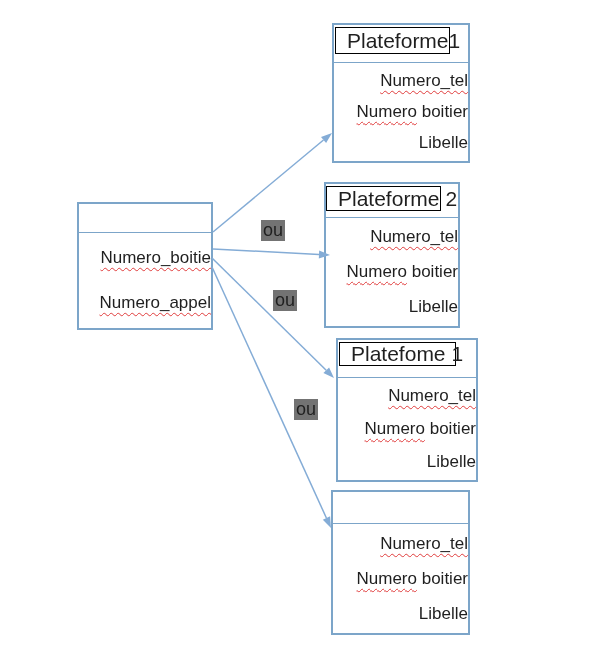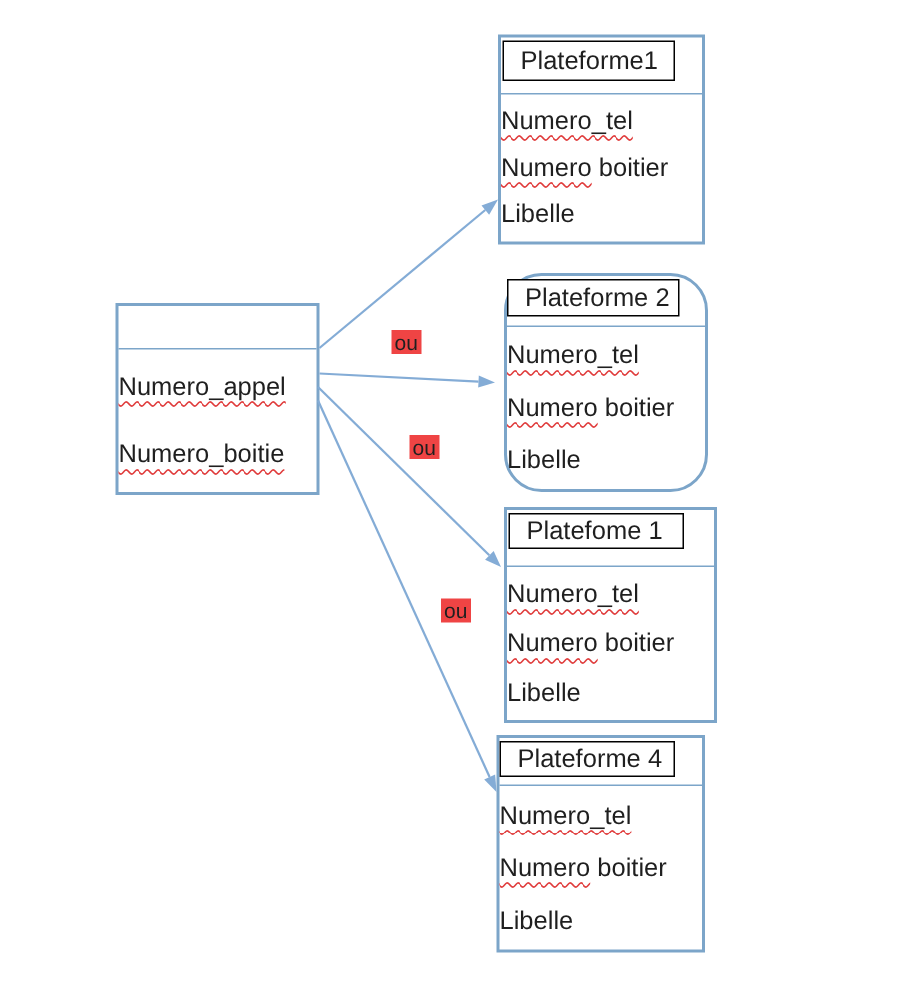--- a/index.html
+++ b/index.html
@@ -25,69 +25,69 @@
     border: 2px solid #7ca5c9;
     z-index: 1;
   }
   .title-box {
     position: absolute;
     background: #ffffff;
     border: 1.5px solid #000000;
     display: flex;
     align-items: center;
     padding-left: 11px;
-    font-size: 17px;
+    font-size: 21px;
     white-space: nowrap;
     box-sizing: border-box;
     z-index: 2;
   }
   .divider {
     position: absolute;
     left: 0; right: 0;
     border-top: 1.5px solid #7ca5c9;
   }
   .attrs {
     position: absolute;
     left: 0; right: 0; bottom: 2px;
     display: flex;
     flex-direction: column;
     justify-content: space-around;
   }
   .attr {
-    text-align: left;
+    text-align: right;
     font-size: 17px;
     white-space: nowrap;
   }
   .sq {
     text-decoration-line: underline;
     text-decoration-style: wavy;
     text-decoration-color: #e03c3c;
     text-decoration-thickness: 1px;
     text-underline-offset: 4px;
   }
   .ou-label {
     position: absolute;
-    font-size: 14px;
-    background: #ef4444;
+    font-size: 18px;
+    background: #737373;
     padding: 0 2px;
     z-index: 6;
     text-align: center;
   }
   
   #client { left: 77px; top: 202px; width: 132px; height: 124px; }
   #client .title-box { left: 6px; top: 1px; width: 117px; height: 25px; }
   #client .divider { top: 28px; }
   #client .attrs { top: 31px; }
   
   #p1 { left: 332px; top: 23px; width: 134px; height: 136px; }
   #p1 .title-box { left: 1px; top: 2px; width: 115px; height: 27px; }
   #p1 .divider { top: 37px; }
   #p1 .attrs { top: 40px; }
   
-  #p2 { left: 336px; top: 182px; width: 132px; height: 142px; border-radius: 25px; }
+  #p2 { left: 324px; top: 182px; width: 132px; height: 142px; }
   #p2 .title-box { left: 0px; top: 2px; width: 115px; height: 25px; }
   #p2 .divider { top: 33px; }
   #p2 .attrs { top: 36px; }
   
   #p3 { left: 336px; top: 338px; width: 138px; height: 140px; }
   #p3 .title-box { left: 1px; top: 2px; width: 117px; height: 24px; }
   #p3 .divider { top: 37px; }
   #p3 .attrs { top: 40px; }
   
   #p4 { left: 331px; top: 490px; width: 135px; height: 141px; }
@@ -111,22 +111,22 @@
     <polygon points="330,255 318.8,258.4 319.2,250.4" fill="#84acd6"></polygon>
     <line x1="212" y1="258" x2="326.2" y2="370.2" stroke-width="1.5" stroke="#84acd6"></line>
     <polygon points="334,378 323.4,373.1 329.1,367.4" fill="#84acd6"></polygon>
     <line x1="212" y1="267" x2="326.4" y2="518" stroke-width="1.5" stroke="#84acd6"></line>
     <polygon points="331,528 322.8,519.7 330.1,516.3" fill="#84acd6"></polygon>
   </svg>
 
   <div class="entity" id="client">
     <div class="divider"></div>
     <div class="attrs">
+      <div class="attr"><span class="sq">Numero_boitie</span><span></span></div>
       <div class="attr"><span class="sq">Numero_appel</span><span></span></div>
-      <div class="attr"><span class="sq">Numero_boitie</span><span></span></div>
     </div>
   </div>
 
   <div class="entity" id="p1">
     <div class="title-box">
       <span>Plateforme1</span>
     </div>
     <div class="divider"></div>
     <div class="attrs">
       <div class="attr"><span class="sq">Numero_tel</span><span></span></div>
@@ -153,23 +153,20 @@
     </div>
     <div class="divider"></div>
     <div class="attrs">
       <div class="attr"><span class="sq">Numero_tel</span><span></span></div>
       <div class="attr"><span class="sq">Numero</span><span> boitier</span></div>
       <div class="attr"><span class="sq"></span><span>Libelle</span></div>
     </div>
   </div>
 
   <div class="entity" id="p4">
-    <div class="title-box">
-      <span>Plateforme 4</span>
-    </div>
     <div class="divider"></div>
     <div class="attrs">
       <div class="attr"><span class="sq">Numero_tel</span><span></span></div>
       <div class="attr"><span class="sq">Numero</span><span> boitier</span></div>
       <div class="attr"><span class="sq"></span><span>Libelle</span></div>
     </div>
   </div>
 
   <span class="ou-label" id="ou1">ou</span>
   <span class="ou-label" id="ou2">ou</span>

